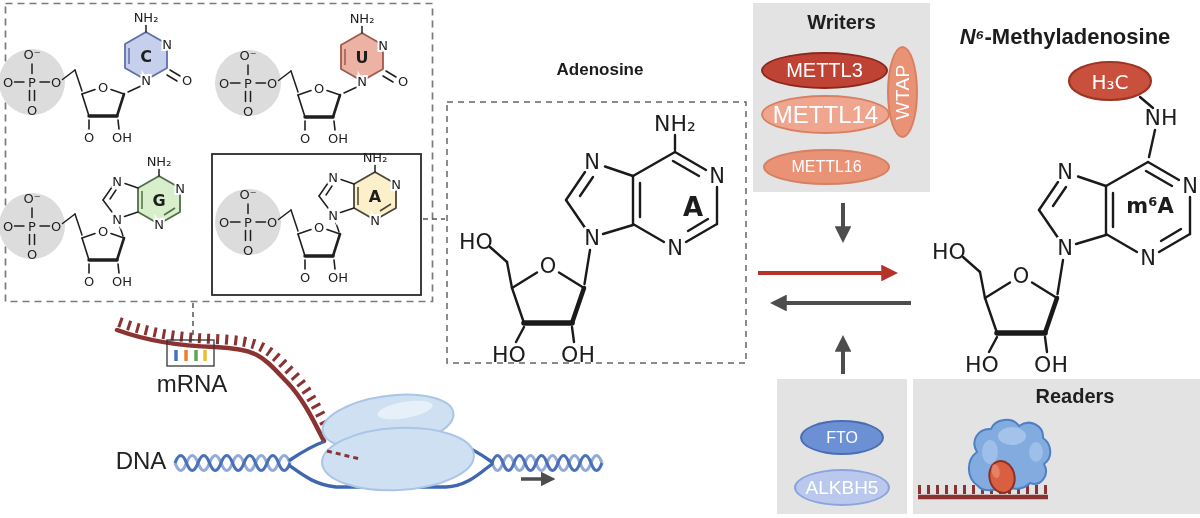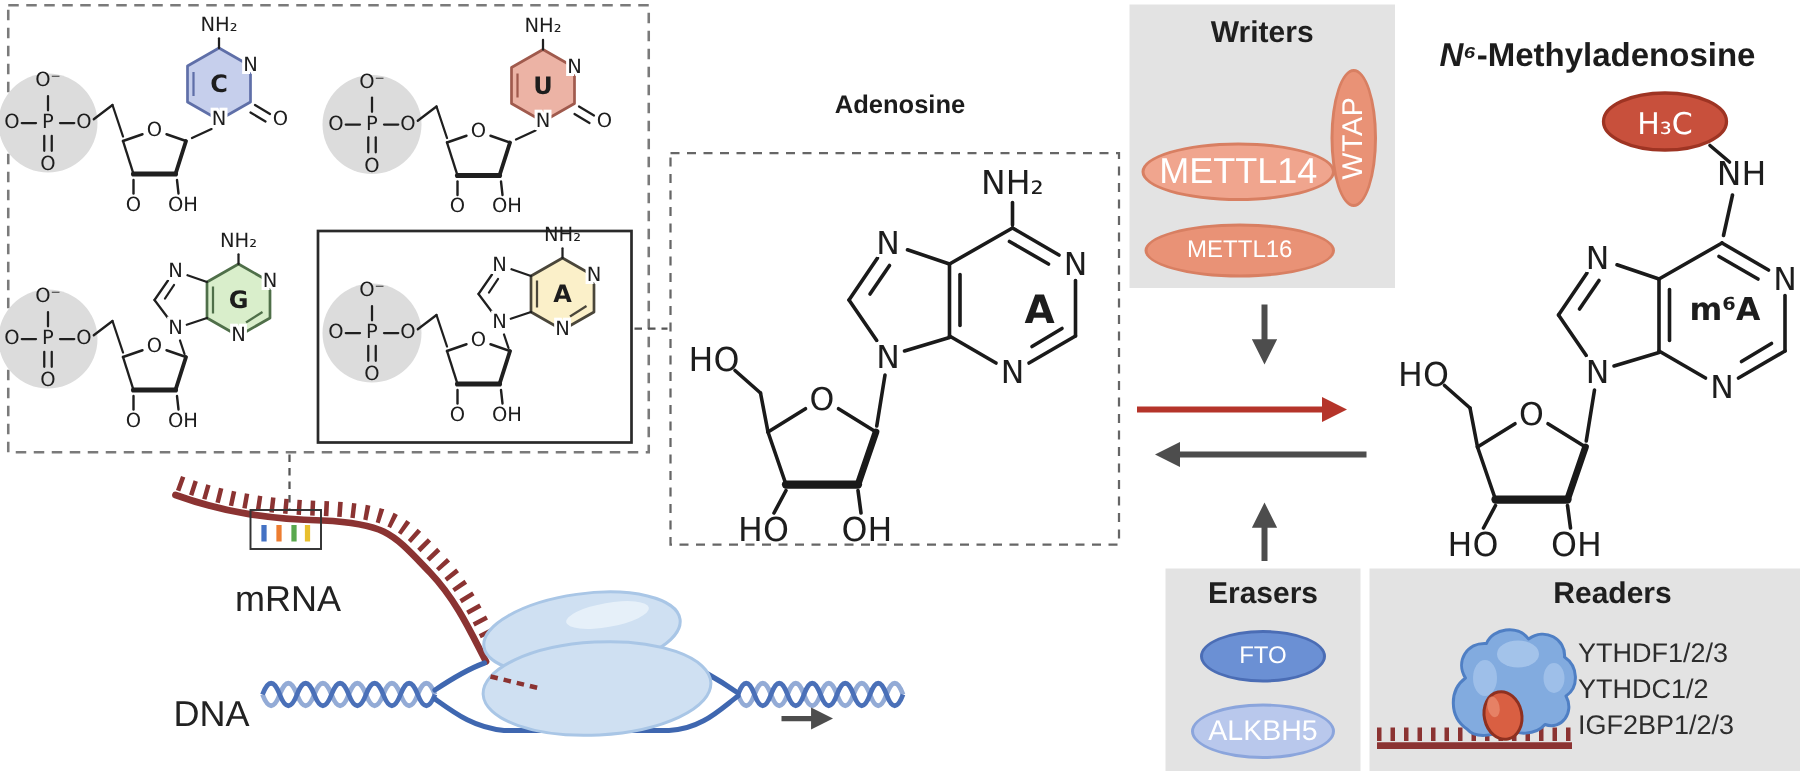--- a/index.html
+++ b/index.html
@@ -25,21 +25,21 @@
   .e-fto{left:23px;top:41px;width:84px;height:35px;background:var(--c-ftoFill);
          border:2px solid var(--c-ftoEdge);font-size:16px;}
   .e-alkbh5{left:17px;top:90px;width:96px;height:37px;background:var(--c-alkbhFill);
             border:2px solid var(--c-alkbhEdge);text-align:right;}
   .reader-names{position:absolute;left:139px;top:44px;font-size:18px;line-height:24px;
                 color:#2d2d2d;white-space:nowrap;}
   .fig-title{position:absolute;font-weight:bold;color:#1c1c1c;text-align:center;}
   .adenosine-title{left:495px;top:60px;width:210px;font-size:17px;}
   .m6a-title{left:930px;top:24px;width:270px;font-size:22px;}
   .m6a-title .it{font-style:italic;}
-  .small-label{position:absolute;color:#222;font-size:24px;text-align:center;margin-top:16px;}
+  .small-label{position:absolute;color:#222;font-size:24px;text-align:center;}
   .mrna-label{left:150px;top:370px;width:84px;}
   .dna-label{left:106px;top:447px;width:70px;}
   svg.art{position:absolute;left:0;top:0;pointer-events:none;
           font-family:"DejaVu Sans","Liberation Sans",sans-serif;}
   svg text{fill:#1d1d1d;}
   .atm{font-size:13px;}
   .knock{paint-order:stroke;stroke:#fff;stroke-width:4px;}
   .bl{font-size:16px;font-weight:bold;}
   .atmL{font-size:21px;}
   .atmXL{font-size:22px;}
@@ -50,45 +50,42 @@
 </head>
 <body>
 
 <div class="canvas">
 
   <div class="panel writers-panel">
     <div class="panel-title" style="top:8px">Writers</div>
     <div class="ellipse e-wtap">
         <span>WTAP</span>
       </div>
+    <div class="ellipse e-mettl3">
+        <span>METTL3</span>
+      </div>
     <div class="ellipse e-mettl14">
         <span>METTL14</span>
       </div>
     <div class="ellipse e-mettl16">
         <span>METTL16</span>
       </div>
   </div>
 
   <div class="panel erasers-panel">
-    <div class="panel-title" style="top:6px">Erasers</div>
     <div class="ellipse e-fto">
         <span>FTO</span>
       </div>
     <div class="ellipse e-alkbh5">
         <span>ALKBH5</span>
       </div>
   </div>
 
   <div class="panel readers-panel">
     <div class="panel-title" style="top:6px">Readers</div>
-    <div class="reader-names">
-      <div>YTHDF1/2/3</div>
-      <div>YTHDC1/2</div>
-      <div>IGF2BP1/2/3</div>
-    </div>
   </div>
 
   <div class="fig-title adenosine-title">Adenosine</div>
   <div class="fig-title m6a-title"><span class="it">N⁶</span><span>-Methyladenosine</span></div>
   <div class="small-label mrna-label">mRNA</div>
   <div class="small-label dna-label">DNA</div>
 
   <svg class="art" width="1200" height="518" viewBox="0 0 1200 518">
     <defs>
       <marker id="ah-gray" viewBox="0 0 10 10" refX="7" refY="5" markerWidth="4.2" markerHeight="4.2" orient="auto-start-reverse">

